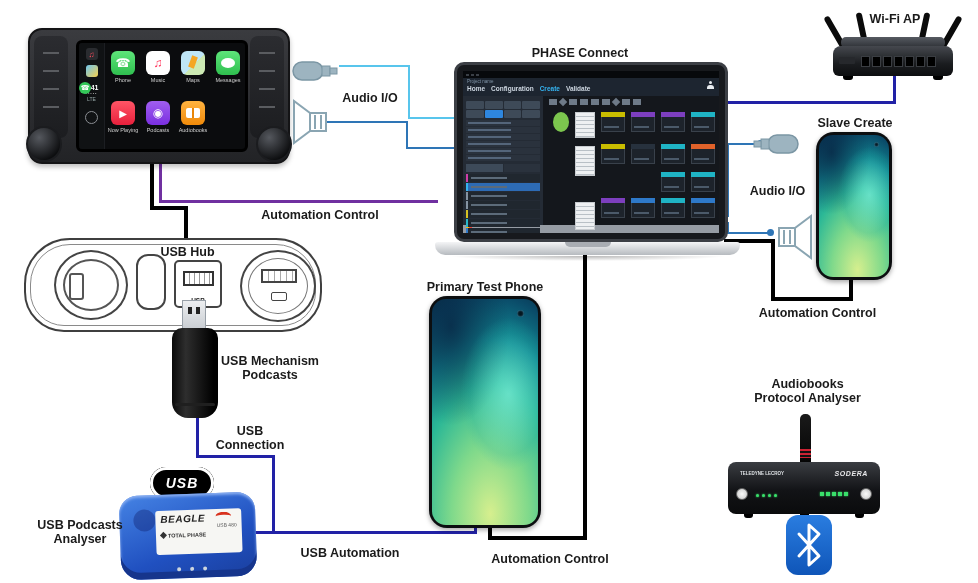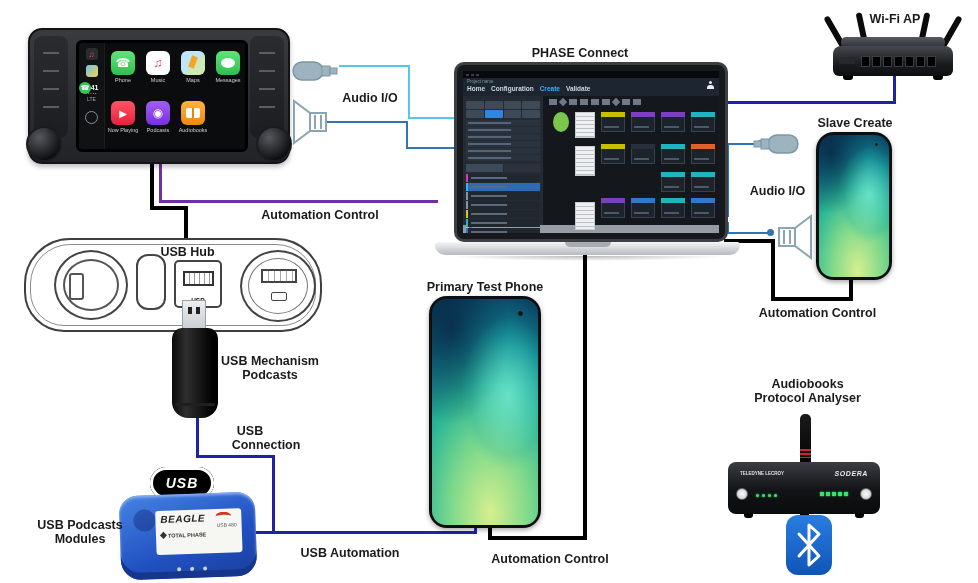--- a/index.html
+++ b/index.html
@@ -522,21 +522,21 @@
   <div class="lbl" style="left:805px;top:116px;width:100px">Slave Create</div>
   <div class="lbl" style="left:325px;top:91px;width:90px">Audio I/O</div>
   <div class="lbl" style="left:735px;top:184px;width:85px">Audio I/O</div>
   <div class="lbl" style="left:240px;top:208px;width:160px">Automation Control</div>
   <div class="lbl" style="left:745px;top:306px;width:145px">Automation Control</div>
   <div class="lbl" style="left:480px;top:552px;width:140px">Automation Control</div>
   <div class="lbl" style="left:140px;top:245px;width:95px">USB Hub</div>
   <div class="lbl" style="left:215px;top:354px;width:110px">USB Mechanism</div>
   <div class="lbl" style="left:215px;top:368px;width:110px">Podcasts</div>
   <div class="lbl" style="left:205px;top:424px;width:90px">USB</div>
-  <div class="lbl" style="left:221px;top:438px;width:90px">Connection</div>
+  <div class="lbl" style="left:205px;top:438px;width:90px">Connection</div>
   <div class="lbl" style="left:25px;top:518px;width:110px">USB Podcasts</div>
-  <div class="lbl" style="left:25px;top:532px;width:110px">Modules</div>
+  <div class="lbl" style="left:25px;top:532px;width:110px">Analyser</div>
   <div class="lbl" style="left:285px;top:546px;width:130px">USB Automation</div>
   <div class="lbl" style="left:420px;top:280px;width:130px">Primary Test Phone</div>
   <div class="lbl" style="left:730px;top:377px;width:155px">Audiobooks</div>
   <div class="lbl" style="left:730px;top:391px;width:155px">Protocol Analyser</div>
 
 </div>
 
 </body></html>

